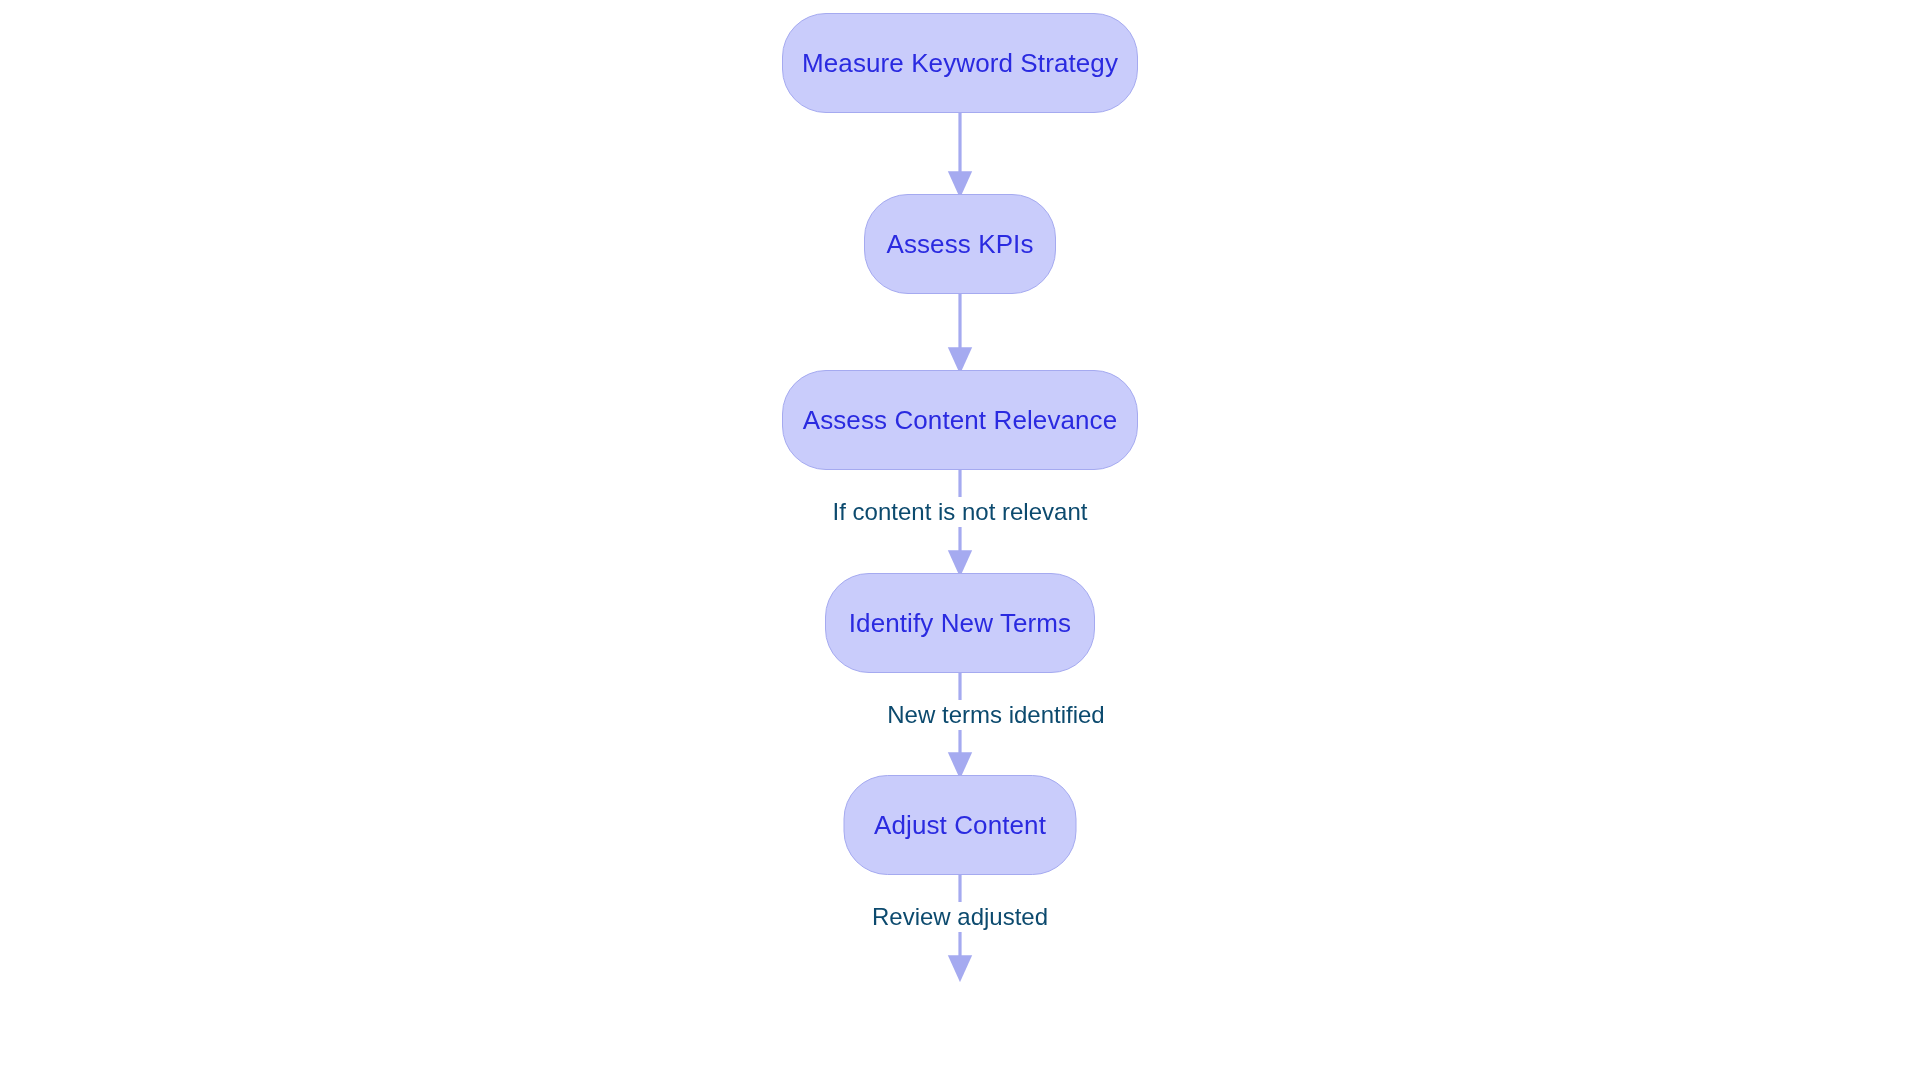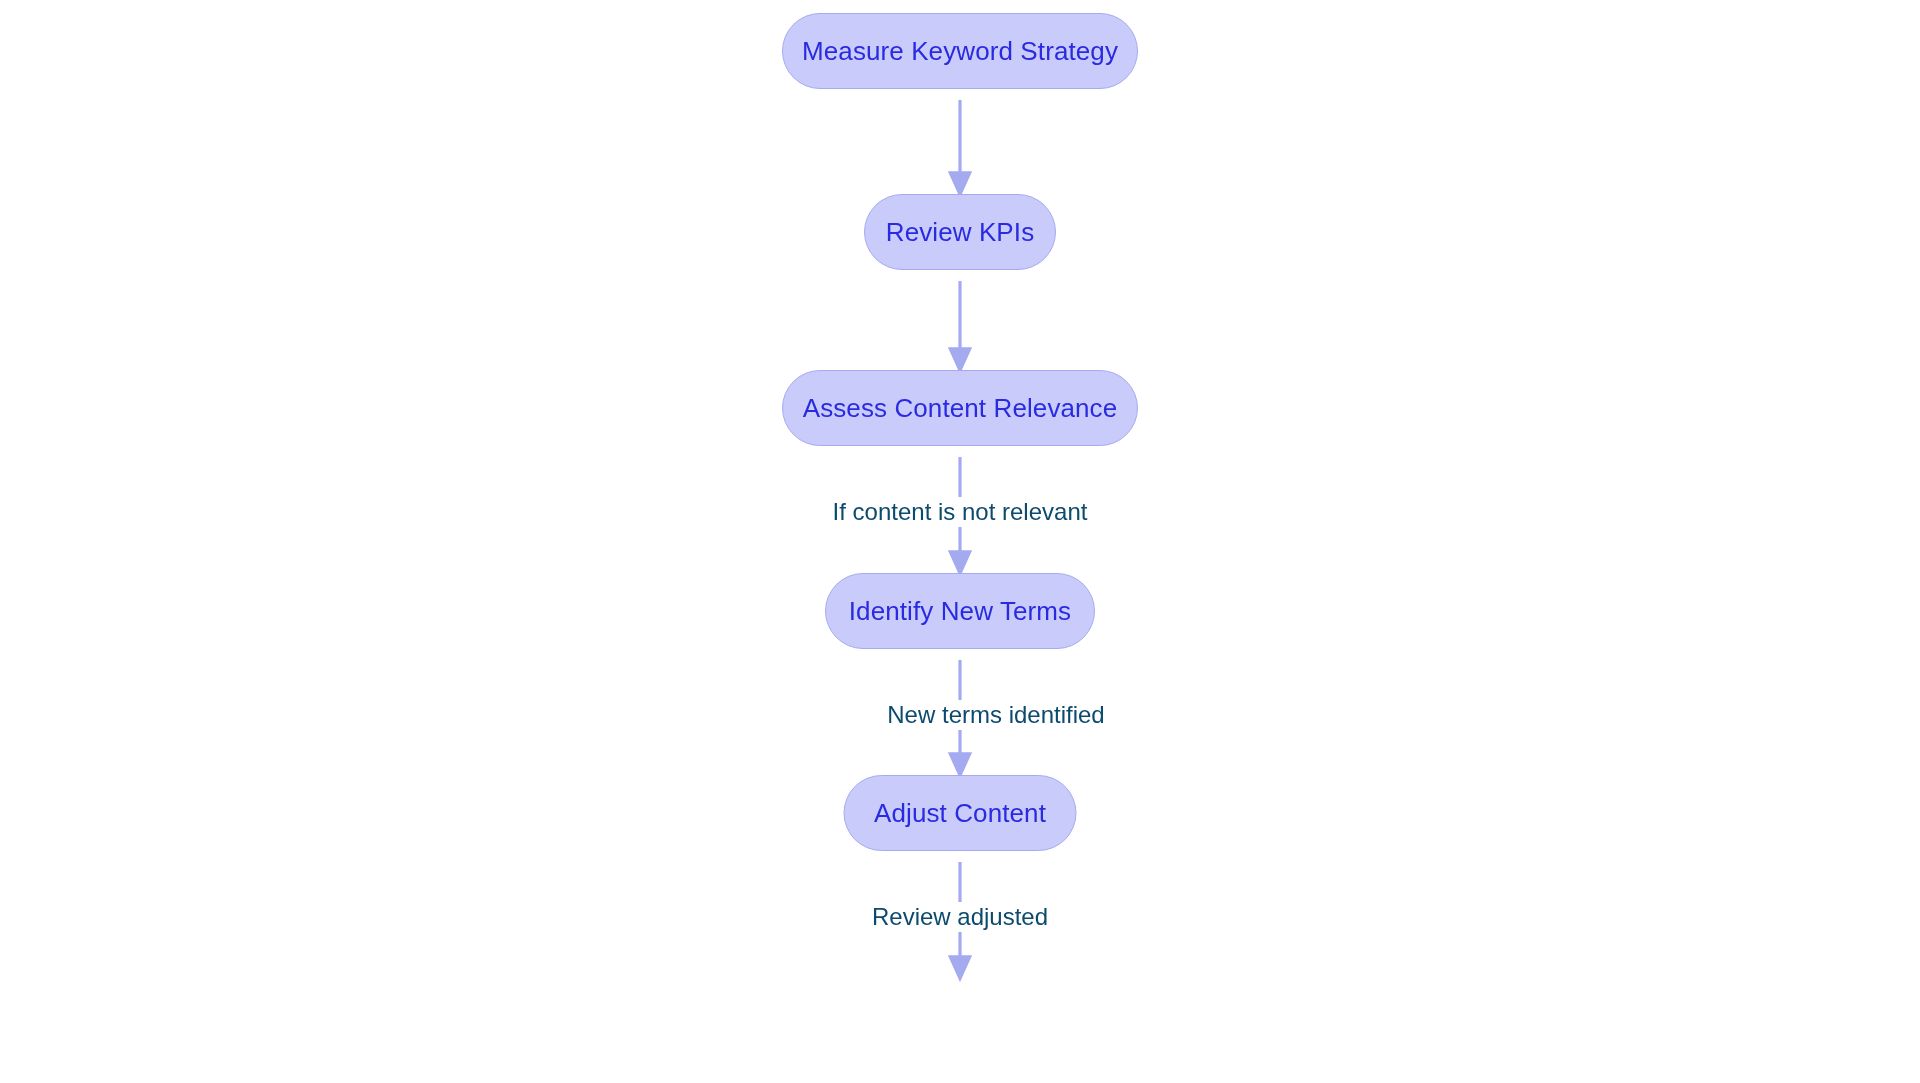--- a/index.html
+++ b/index.html
@@ -36,21 +36,21 @@
   .node {
     position: absolute;
     z-index: 2;
     box-sizing: border-box;
     display: flex;
     align-items: center;
     justify-content: center;
     background: #c9ccfb;
     border: 1.6px solid #a5aaf0;
     border-radius: 44px;
-    height: 76px;
+    height: 100px;
     transform: translateX(-50%);
   }
   .node-label {
     color: #2a2ae0;
     font-size: 26px;
     font-weight: 400;
     line-height: 1;
     letter-spacing: 0.1px;
     white-space: nowrap;
   }
@@ -100,21 +100,21 @@
     <line x1="960" y1="660" x2="960" y2="767" stroke="#a5aaf0" stroke-width="3.2" marker-end="url(#arrowhead)"></line>
 
     <line x1="960" y1="862" x2="960" y2="970" stroke="#a5aaf0" stroke-width="3.2" marker-end="url(#arrowhead)"></line>
   </svg>
 
   <div class="node n1">
     <span class="node-label">Measure Keyword Strategy</span>
   </div>
 
   <div class="node n2">
-    <span class="node-label">Review KPIs</span>
+    <span class="node-label">Assess KPIs</span>
   </div>
 
   <div class="node n3">
     <span class="node-label">Assess Content Relevance</span>
   </div>
 
   <div class="node n5">
     <span class="node-label">Adjust Content</span>
   </div>
 

